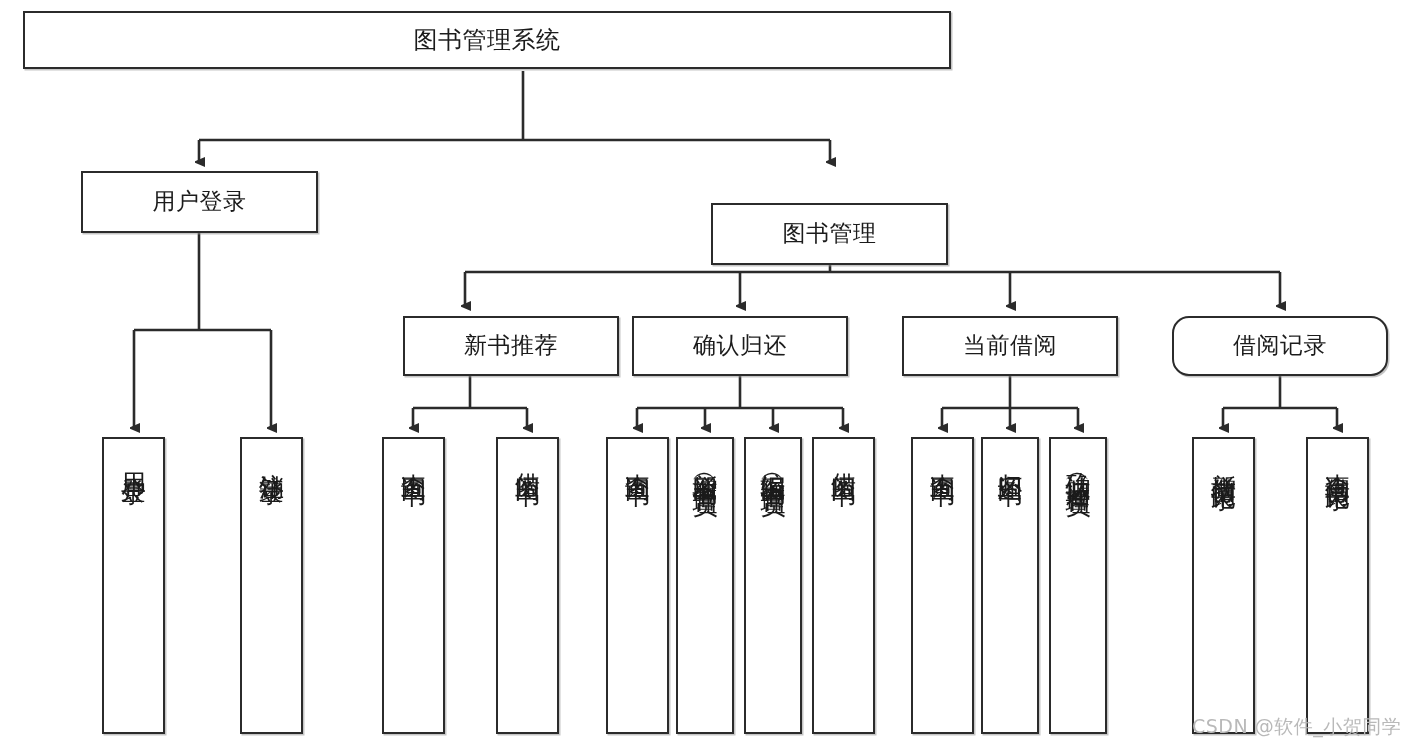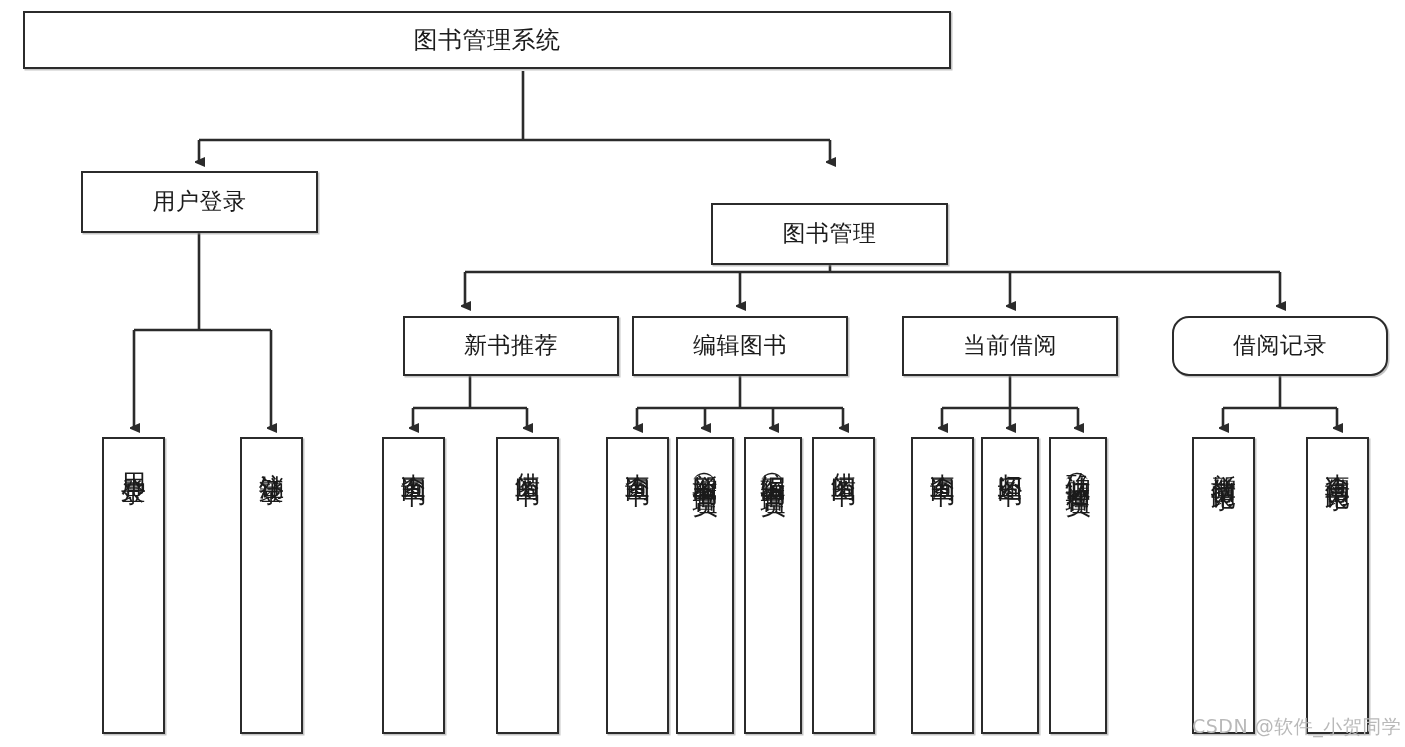--- a/index.html
+++ b/index.html
@@ -135,21 +135,21 @@
     <span class="label">用户登录</span>
   </div>
   <div class="node horiz" style="left:711px; top:171px; width:237px; height:62px;margin-top:32px;">
     <span class="label">图书管理</span>
   </div>
 
   <div class="node horiz" style="left:362px; top:316px; width:216px; height:60px;margin-left:41px;">
     <span class="label">新书推荐</span>
   </div>
   <div class="node horiz" style="left:632px; top:316px; width:216px; height:60px;">
-    <span class="label">编辑图书</span>
+    <span class="label">确认归还</span>
   </div>
   <div class="node horiz" style="left:902px; top:316px; width:216px; height:60px;">
     <span class="label">当前借阅</span>
   </div>
   <div class="node horiz" style="left:1172px; top:316px; width:216px; height:60px;border-radius:17px;">
     <span class="label">借阅记录</span>
   </div>
 
   <div class="node vert" style="left:102px; top:437px; width:63px; height:297px;">
     <span class="label">用户登录</span>

